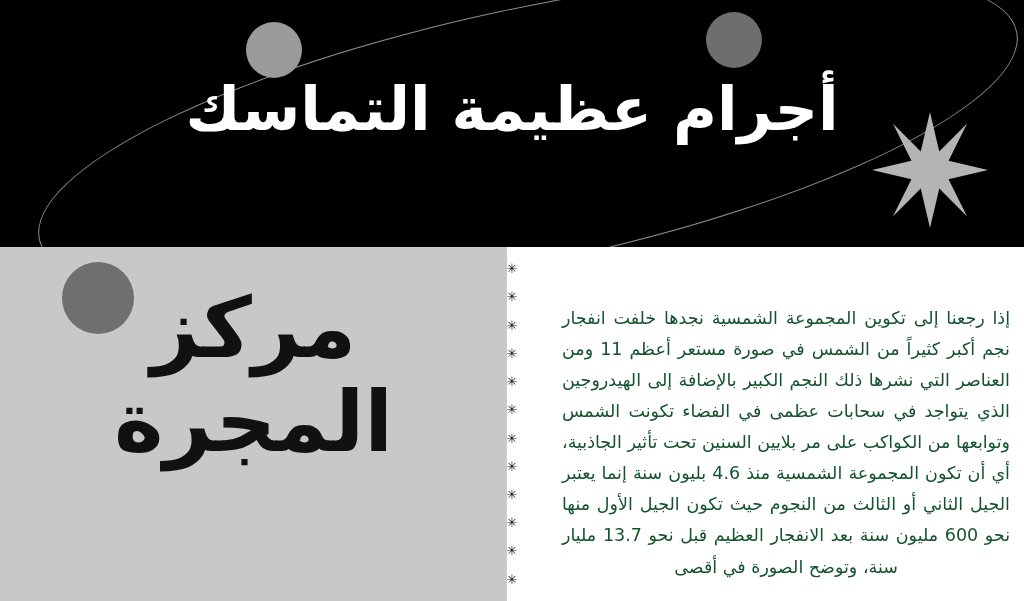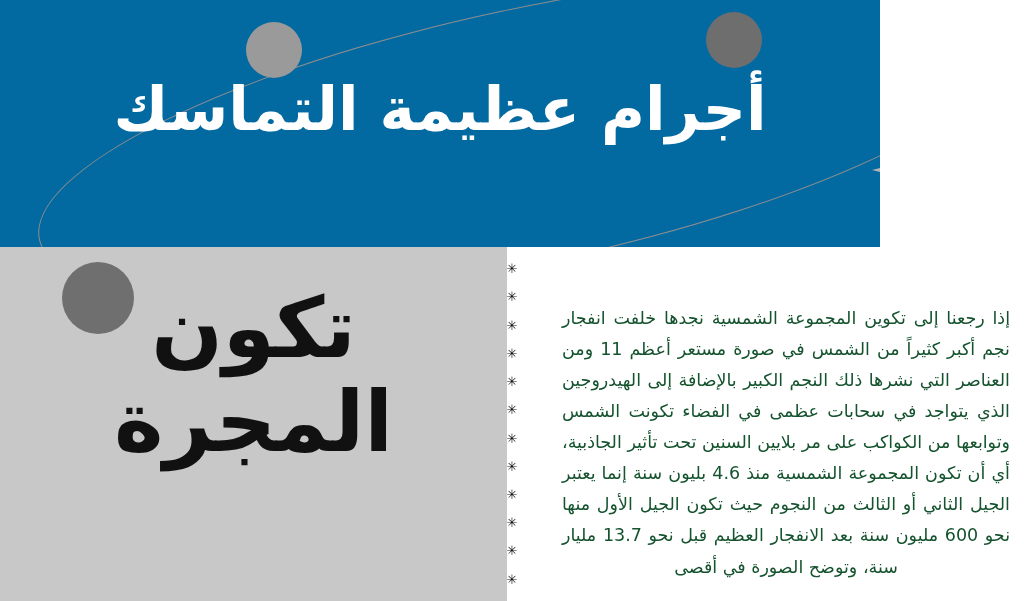--- a/index.html
+++ b/index.html
@@ -14,23 +14,23 @@
     overflow: hidden;
     background: #ffffff;
     font-family: "DejaVu Sans", "Liberation Sans", sans-serif;
   }
 
   
   .hero {
     position: absolute;
     left: 0;
     top: 0;
-    width: 880px;
+    width: 1024px;
     height: 247px;
-    background: #0369a1;
+    background: #000000;
     overflow: hidden;
   }
   .hero-title {
     position: absolute;
     right: 40px;
     left: 40px;
     top: 78px;
     text-align: center;
     color: #ffffff;
     font-size: 60px;
@@ -165,21 +165,21 @@
 
     <div class="hero-title">أجرام عظيمة التماسك</div>
 
     <svg class="starburst" viewBox="0 0 100 100">
       <polygon points="50,0 58,34 82,10 66,42 100,50 66,58 82,90 58,66 50,100 42,66 18,90 34,58 0,50 34,42 18,10 42,34" fill="#b4b4b4"></polygon>
     </svg>
   </div>
 
   <div class="grey-panel">
     <div class="panel-heading">
-      <div>تكون</div>
+      <div>مركز</div>
       <div>المجرة</div>
     </div>
   </div>
   <div class="planet planet-mid-left"></div>
 
   <div class="divider" id="divider">
       <span>✳</span>
       <span>✳</span>
       <span>✳</span>
       <span>✳</span>

